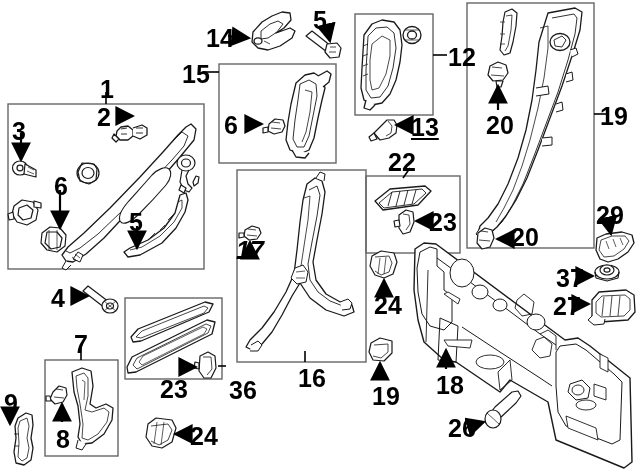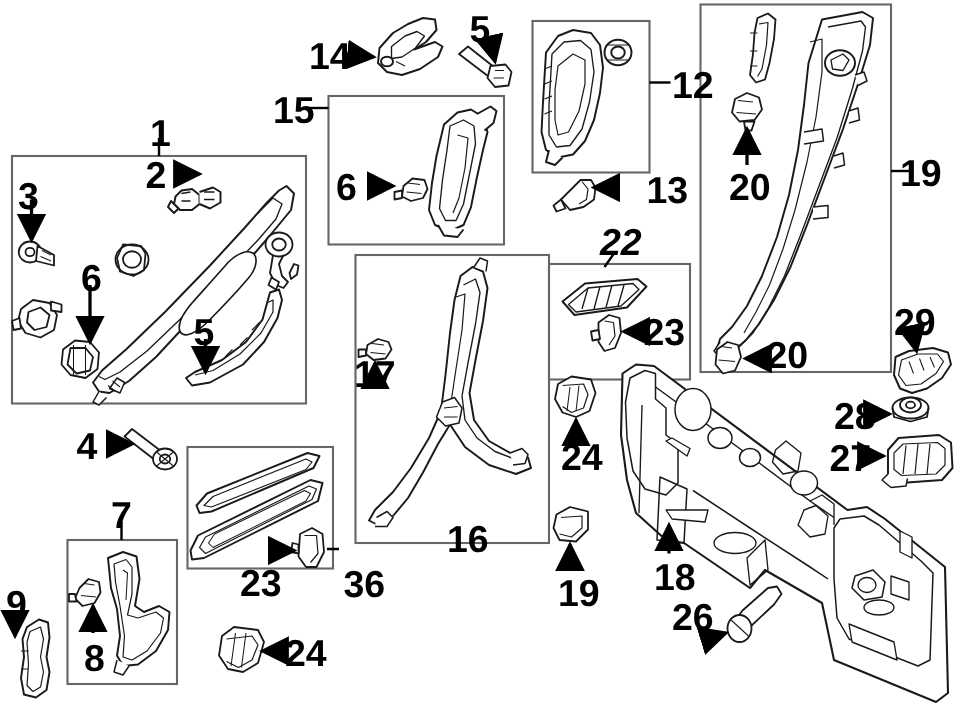--- a/index.html
+++ b/index.html
@@ -403,34 +403,34 @@
   <div class="callout n-lg" style="left:12px;  top:119px;">3</div>
   <div class="callout n-lg" style="left:51px;  top:286px;">4</div>
   <div class="callout n-lg" style="left:129px; top:210px;">5</div>
   <div class="callout n-lg" style="left:54px;  top:174px;">6</div>
   <div class="callout n-lg" style="left:74px;  top:332px;">7</div>
   <div class="callout n-lg" style="left:56px;  top:427px;">8</div>
   <div class="callout n-lg" style="left:4px;   top:391px;">9</div>
   <div class="callout n-lg" style="left:182px; top:62px;">15</div>
   <div class="callout n-lg" style="left:224px; top:113px;">6</div>
   <div class="callout n-lg" style="left:448px; top:45px;text-align:right;">12</div>
-  <div class="callout n-lg" style="left:431px; top:115px;">13</div>
+  <div class="callout n-lg" style="left:411px; top:115px;text-decoration:underline;">13</div>
   <div class="callout n-lg" style="left:206px; top:26px;">14</div>
   <div class="callout n-lg" style="left:313px; top:8px;">5</div>
-  <div class="callout n-lg" style="left:298px; top:348px;">16</div>
-  <div class="callout n-lg" style="left:236px; top:238px;">17</div>
+  <div class="callout n-lg" style="left:298px; top:366px;">16</div>
+  <div class="callout n-lg" style="left:236px; top:238px;font-style:italic;">17</div>
   <div class="callout n-lg" style="left:372px; top:384px;">19</div>
   <div class="callout n-lg" style="left:600px; top:104px;">19</div>
   <div class="callout n-lg" style="left:486px; top:113px;">20</div>
   <div class="callout n-lg" style="left:511px; top:225px;">20</div>
   <div class="callout n-lg" style="left:229px; top:378px;">36</div>
-  <div class="callout n-lg" style="left:400px; top:150px;font-style:italic;">22</div>
+  <div class="callout n-lg" style="left:388px; top:150px;">22</div>
   <div class="callout n-lg" style="left:429px; top:210px;">23</div>
   <div class="callout n-lg" style="left:160px; top:377px;">23</div>
   <div class="callout n-lg" style="left:374px; top:293px;">24</div>
   <div class="callout n-lg" style="left:190px; top:424px;">24</div>
   <div class="callout n-lg" style="left:436px; top:373px;">18</div>
-  <div class="callout n-lg" style="left:448px; top:400px;">26</div>
+  <div class="callout n-lg" style="left:448px; top:416px;">26</div>
   <div class="callout n-lg" style="left:553px; top:294px;">27</div>
-  <div class="callout n-lg" style="left:556px; top:266px;">28</div>
+  <div class="callout n-lg" style="left:556px; top:266px;">37</div>
   <div class="callout n-lg" style="left:596px; top:203px;">29</div>
 
 </div>
 
 </body></html>

